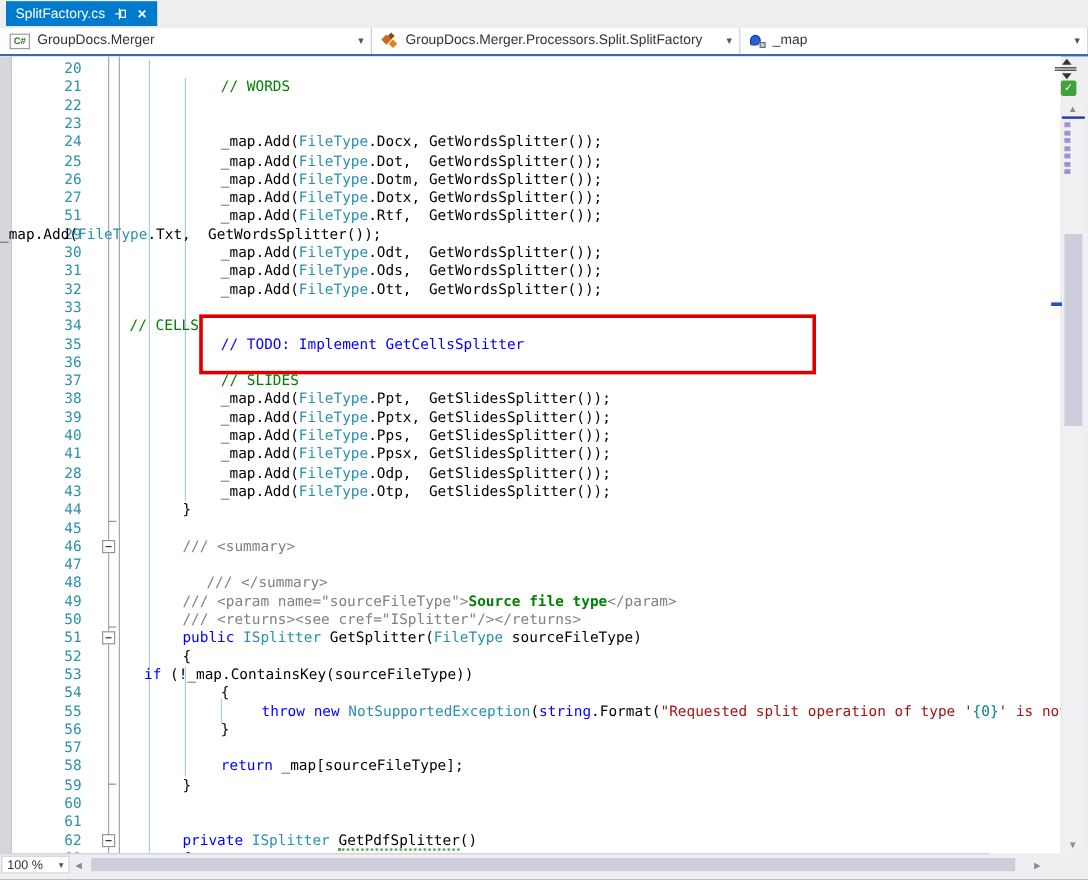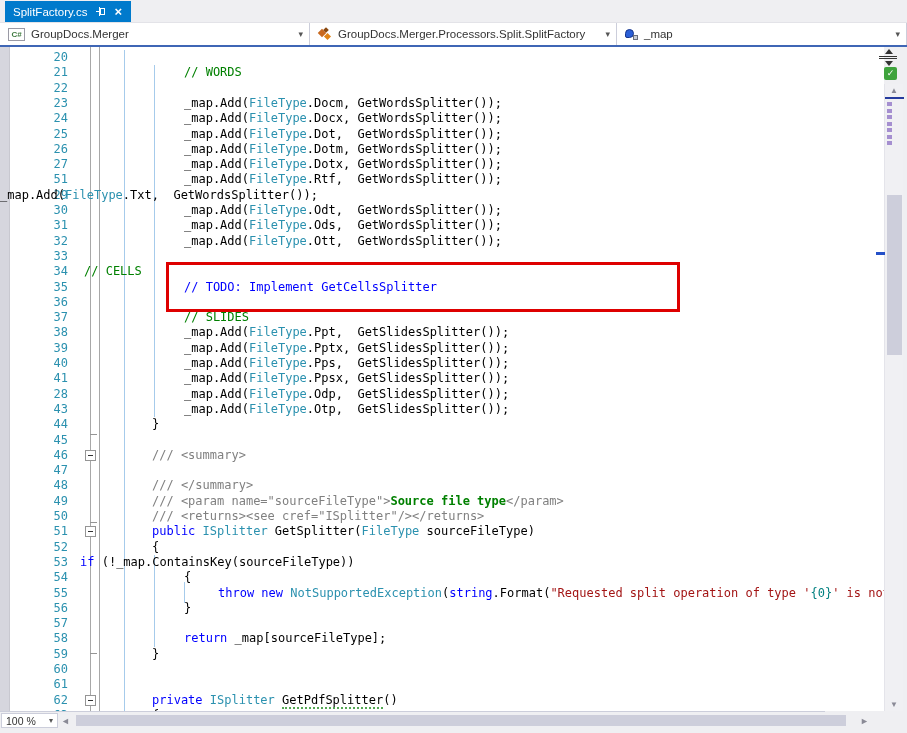--- a/index.html
+++ b/index.html
@@ -141,21 +141,20 @@
       <div class="indent-guide" style="left: 124px; top: 3px; height: 661px;"></div>
       <div class="indent-guide" style="left: 154px; top: 18.3px; height: 351.9px;"></div>
       <div class="indent-guide" style="left: 154px; top: 507.9px; height: 91.8px;"></div>
       <div class="indent-guide" style="left: 184px; top: 534.5px; height: 21.3px;"></div>
       <div class="line-num" style="top: 3px; color: rgb(43, 145, 175);">20</div>
       <div class="code-line" style="top: 3px; padding-left: 184px;"></div>
       <div class="line-num" style="top: 18.3px; color: rgb(43, 145, 175);">21</div>
       <div class="code-line" style="top: 18.3px; padding-left: 184px;"><span class="sg-c">// WORDS</span></div>
       <div class="line-num" style="top: 33.6px; color: rgb(43, 145, 175);">22</div>
       <div class="line-num" style="top: 48.9px; color: rgb(43, 145, 175);">23</div>
-      <div class="code-line" style="top: 48.9px; padding-left: 184px;"><span class="sg-d">_map.Add(</span><span class="sg-y">FileType</span><span class="sg-d">.Docm, GetWordsSplitter());</span></div>
       <div class="line-num" style="top: 64.2px; color: rgb(43, 145, 175);">24</div>
       <div class="code-line" style="top: 64.2px; padding-left: 184px;"><span class="sg-d">_map.Add(</span><span class="sg-y">FileType</span><span class="sg-d">.Docx, GetWordsSplitter());</span></div>
       <div class="line-num" style="top: 79.5px; color: rgb(43, 145, 175);">25</div>
       <div class="code-line" style="top: 79.5px; padding-left: 184px;"><span class="sg-d">_map.Add(</span><span class="sg-y">FileType</span><span class="sg-d">.Dot,  GetWordsSplitter());</span></div>
       <div class="line-num" style="top: 94.8px; color: rgb(43, 145, 175);">26</div>
       <div class="code-line" style="top: 94.8px; padding-left: 184px;"><span class="sg-d">_map.Add(</span><span class="sg-y">FileType</span><span class="sg-d">.Dotm, GetWordsSplitter());</span></div>
       <div class="line-num" style="top: 110.1px; color: rgb(43, 145, 175);">27</div>
       <div class="code-line" style="top: 110.1px; padding-left: 184px;"><span class="sg-d">_map.Add(</span><span class="sg-y">FileType</span><span class="sg-d">.Dotx, GetWordsSplitter());</span></div>
       <div class="line-num" style="top: 125.4px; color: rgb(43, 145, 175);">51</div>
       <div class="code-line" style="top: 125.4px; padding-left: 184px;"><span class="sg-d">_map.Add(</span><span class="sg-y">FileType</span><span class="sg-d">.Rtf,  GetWordsSplitter());</span></div>
@@ -163,21 +162,21 @@
       <div class="code-line" style="top: 140.7px; "><span class="sg-d">_map.Add(</span><span class="sg-y">FileType</span><span class="sg-d">.Txt,  GetWordsSplitter());</span></div>
       <div class="line-num" style="top: 156px; color: rgb(43, 145, 175);">30</div>
       <div class="code-line" style="top: 156px; padding-left: 184px;"><span class="sg-d">_map.Add(</span><span class="sg-y">FileType</span><span class="sg-d">.Odt,  GetWordsSplitter());</span></div>
       <div class="line-num" style="top: 171.3px; color: rgb(43, 145, 175);">31</div>
       <div class="code-line" style="top: 171.3px; padding-left: 184px;"><span class="sg-d">_map.Add(</span><span class="sg-y">FileType</span><span class="sg-d">.Ods,  GetWordsSplitter());</span></div>
       <div class="line-num" style="top: 186.6px; color: rgb(43, 145, 175);">32</div>
       <div class="code-line" style="top: 186.6px; padding-left: 184px;"><span class="sg-d">_map.Add(</span><span class="sg-y">FileType</span><span class="sg-d">.Ott,  GetWordsSplitter());</span></div>
       <div class="line-num" style="top: 201.9px; color: rgb(43, 145, 175);">33</div>
       <div class="code-line" style="top: 201.9px; padding-left: 184px;"></div>
       <div class="line-num" style="top: 217.2px; color: rgb(43, 145, 175);">34</div>
-      <div class="code-line" style="top: 217.2px; padding-left: 84px;"><span class="sg-c">// CELLS</span></div>
+      <div class="code-line" style="top: 217.2px; padding-left: 108px;"><span class="sg-c">// CELLS</span></div>
       <div class="line-num" style="top: 232.5px; color: rgb(43, 145, 175);">35</div>
       <div class="code-line" style="top: 232.5px; padding-left: 184px;"><span class="sg-t">// TODO: Implement GetCellsSplitter</span></div>
       <div class="line-num" style="top: 247.8px; color: rgb(43, 145, 175);">36</div>
       <div class="code-line" style="top: 247.8px; padding-left: 184px;"></div>
       <div class="line-num" style="top: 263.1px; color: rgb(43, 145, 175);">37</div>
       <div class="code-line" style="top: 263.1px; padding-left: 184px;"><span class="sg-c">// SLIDES</span></div>
       <div class="line-num" style="top: 278.4px; color: rgb(43, 145, 175);">38</div>
       <div class="code-line" style="top: 278.4px; padding-left: 184px;"><span class="sg-d">_map.Add(</span><span class="sg-y">FileType</span><span class="sg-d">.Ppt,  GetSlidesSplitter());</span></div>
       <div class="line-num" style="top: 293.7px; color: rgb(43, 145, 175);">39</div>
       <div class="code-line" style="top: 293.7px; padding-left: 184px;"><span class="sg-d">_map.Add(</span><span class="sg-y">FileType</span><span class="sg-d">.Pptx, GetSlidesSplitter());</span></div>
@@ -190,31 +189,31 @@
       <div class="line-num" style="top: 354.9px; color: rgb(43, 145, 175);">43</div>
       <div class="code-line" style="top: 354.9px; padding-left: 184px;"><span class="sg-d">_map.Add(</span><span class="sg-y">FileType</span><span class="sg-d">.Otp,  GetSlidesSplitter());</span></div>
       <div class="line-num" style="top: 370.2px; color: rgb(43, 145, 175);">44</div>
       <div class="code-line" style="top: 370.2px; padding-left: 152px;"><span class="sg-d">}</span></div>
       <div class="line-num" style="top: 385.5px; color: rgb(43, 145, 175);">45</div>
       <div class="code-line" style="top: 385.5px; padding-left: 152px;"></div>
       <div class="line-num" style="top: 400.8px; color: rgb(43, 145, 175);">46</div>
       <div class="code-line" style="top: 400.8px; padding-left: 152px;"><span class="sg-g">/// &lt;summary&gt;</span></div>
       <div class="line-num" style="top: 416.1px; color: rgb(43, 145, 175);">47</div>
       <div class="line-num" style="top: 431.4px; color: rgb(43, 145, 175);">48</div>
-      <div class="code-line" style="top: 431.4px; padding-left: 152px;"><span class="sg-g">/// &lt;/summary&gt;</span></div>
+      <div class="code-line" style="top: 431.4px; padding-left: 152px; margin-left: 20px;"><span class="sg-g">/// &lt;/summary&gt;</span></div>
       <div class="line-num" style="top: 446.7px; color: rgb(43, 145, 175);">49</div>
       <div class="code-line" style="top: 446.7px; padding-left: 152px;"><span class="sg-g">/// &lt;param name="sourceFileType"&gt;</span><span class="sg-b">Source file type</span><span class="sg-g">&lt;/param&gt;</span></div>
       <div class="line-num" style="top: 462px; color: rgb(43, 145, 175);">50</div>
       <div class="code-line" style="top: 462px; padding-left: 152px;"><span class="sg-g">/// &lt;returns&gt;&lt;see cref="ISplitter"/&gt;&lt;/returns&gt;</span></div>
       <div class="line-num" style="top: 477.3px; color: rgb(43, 145, 175);">51</div>
       <div class="code-line" style="top: 477.3px; padding-left: 152px;"><span class="sg-k">public </span><span class="sg-y">ISplitter </span><span class="sg-d">GetSplitter(</span><span class="sg-y">FileType</span><span class="sg-d"> sourceFileType)</span></div>
       <div class="line-num" style="top: 492.6px; color: rgb(43, 145, 175);">52</div>
       <div class="code-line" style="top: 492.6px; padding-left: 152px;"><span class="sg-d">{</span></div>
       <div class="line-num" style="top: 507.9px; color: rgb(43, 145, 175);">53</div>
-      <div class="code-line" style="top: 507.9px; padding-left: 80px;"><span class="sg-k">if</span><span class="sg-d"> (!_map.ContainsKey(sourceFileType))</span></div>
+      <div class="code-line" style="top: 507.9px; padding-left: 120px;"><span class="sg-k">if</span><span class="sg-d"> (!_map.ContainsKey(sourceFileType))</span></div>
       <div class="line-num" style="top: 523.2px; color: rgb(43, 145, 175);">54</div>
       <div class="code-line" style="top: 523.2px; padding-left: 184px;"><span class="sg-d">{</span></div>
       <div class="line-num" style="top: 538.5px; color: rgb(43, 145, 175);">55</div>
       <div class="code-line" style="top: 538.5px; padding-left: 218px;"><span class="sg-k">throw</span><span class="sg-d"> </span><span class="sg-k">new</span><span class="sg-d"> </span><span class="sg-y">NotSupportedException</span><span class="sg-d">(</span><span class="sg-k">string</span><span class="sg-d">.Format(</span><span class="sg-s">"Requested split operation of type '</span><span class="sg-f">{0}</span><span class="sg-s">' is not su</span></div>
       <div class="line-num" style="top: 553.8px; color: rgb(43, 145, 175);">56</div>
       <div class="code-line" style="top: 553.8px; padding-left: 184px;"><span class="sg-d">}</span></div>
       <div class="line-num" style="top: 569.1px; color: rgb(43, 145, 175);">57</div>
       <div class="code-line" style="top: 569.1px; padding-left: 184px;"></div>
       <div class="line-num" style="top: 584.4px; color: rgb(43, 145, 175);">58</div>
       <div class="code-line" style="top: 584.4px; padding-left: 184px;"><span class="sg-k">return</span><span class="sg-d"> _map[sourceFileType];</span></div>

